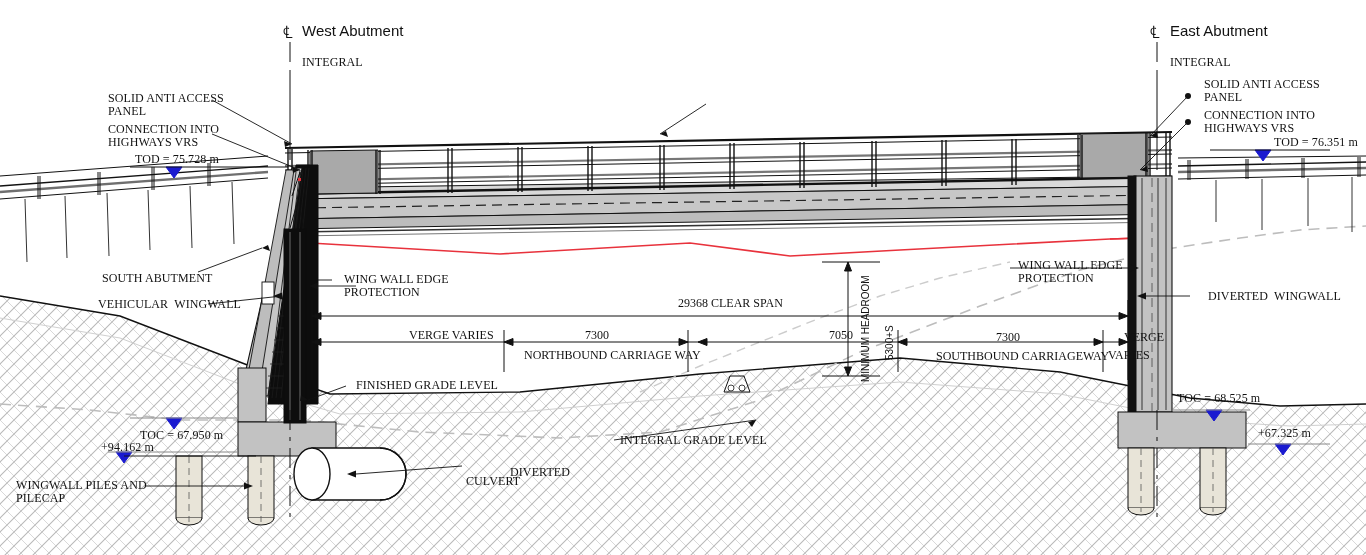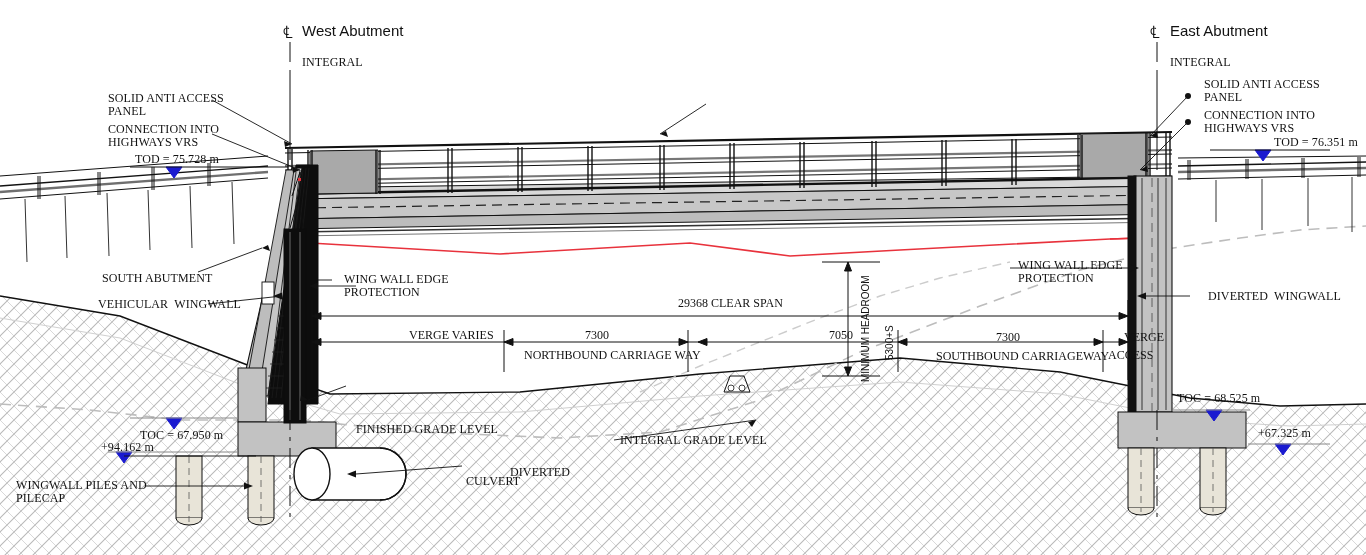--- a/index.html
+++ b/index.html
@@ -395,21 +395,21 @@
 
 <div class="lbl" style="left:102px;top:272px;">SOUTH ABUTMENT</div>
 <div class="lbl" style="left:98px;top:298px;">VEHICULAR  WINGWALL</div>
 
 <div class="lbl" style="left:344px;top:273px;">WING WALL EDGE
 PROTECTION</div>
 <div class="lbl" style="left:1018px;top:259px;">WING WALL EDGE
 PROTECTION</div>
 <div class="lbl" style="left:1208px;top:290px;">DIVERTED  WINGWALL</div>
 
-<div class="lbl" style="left:356px;top:379px;margin-top:44px;">FINISHED GRADE LEVEL</div>
+<div class="lbl" style="left:356px;top:379px;">FINISHED GRADE LEVEL</div>
 <div class="lbl" style="left:620px;top:434px;">INTEGRAL GRADE LEVEL</div>
 
 <div class="lbl" style="left:466px;top:466px;margin-left:44px;">DIVERTED</div>
 <div class="lbl" style="left:466px;top:475px;text-align:right;">CULVERT</div>
 
 <div class="lbl" style="left:16px;top:479px;">WINGWALL PILES AND
 PILECAP</div>
 
 <div class="lbl" style="left:140px;top:402px;margin-top:27px;">TOC = 67.950 m</div>
 <div class="lbl" style="left:101px;top:441px;">+94.162 m</div>
@@ -417,18 +417,18 @@
 <div class="lbl" style="left:1258px;top:427px;">+67.325 m</div>
 
 <div class="dim" style="left:678px;top:296px;">29368 CLEAR SPAN</div>
 <div class="dim" style="left:381px;top:328px;margin-left:28px;">VERGE VARIES</div>
 <div class="dim" style="left:585px;top:328px;">7300</div>
 <div class="dim" style="left:524px;top:348px;">NORTHBOUND CARRIAGE WAY</div>
 <div class="dim" style="left:829px;top:328px;">7050</div>
 <div class="dim" style="left:996px;top:330px;">7300</div>
 <div class="dim" style="left:936px;top:349px;">SOUTHBOUND CARRIAGEWAY</div>
 <div class="dim" style="left:1108px;top:330px;margin-left:16px;">VERGE</div>
-<div class="dim" style="left:1108px;top:348px;">ACCESS</div>
+<div class="dim" style="left:1108px;top:348px;">VARIES</div>
 
 <div class="vert" style="left:860px;top:382px;">MINIMUM HEADROOM</div>
 <div class="vert" style="left:884px;top:360px;">5300+S</div>
 
 </div>
 
 </body></html>

